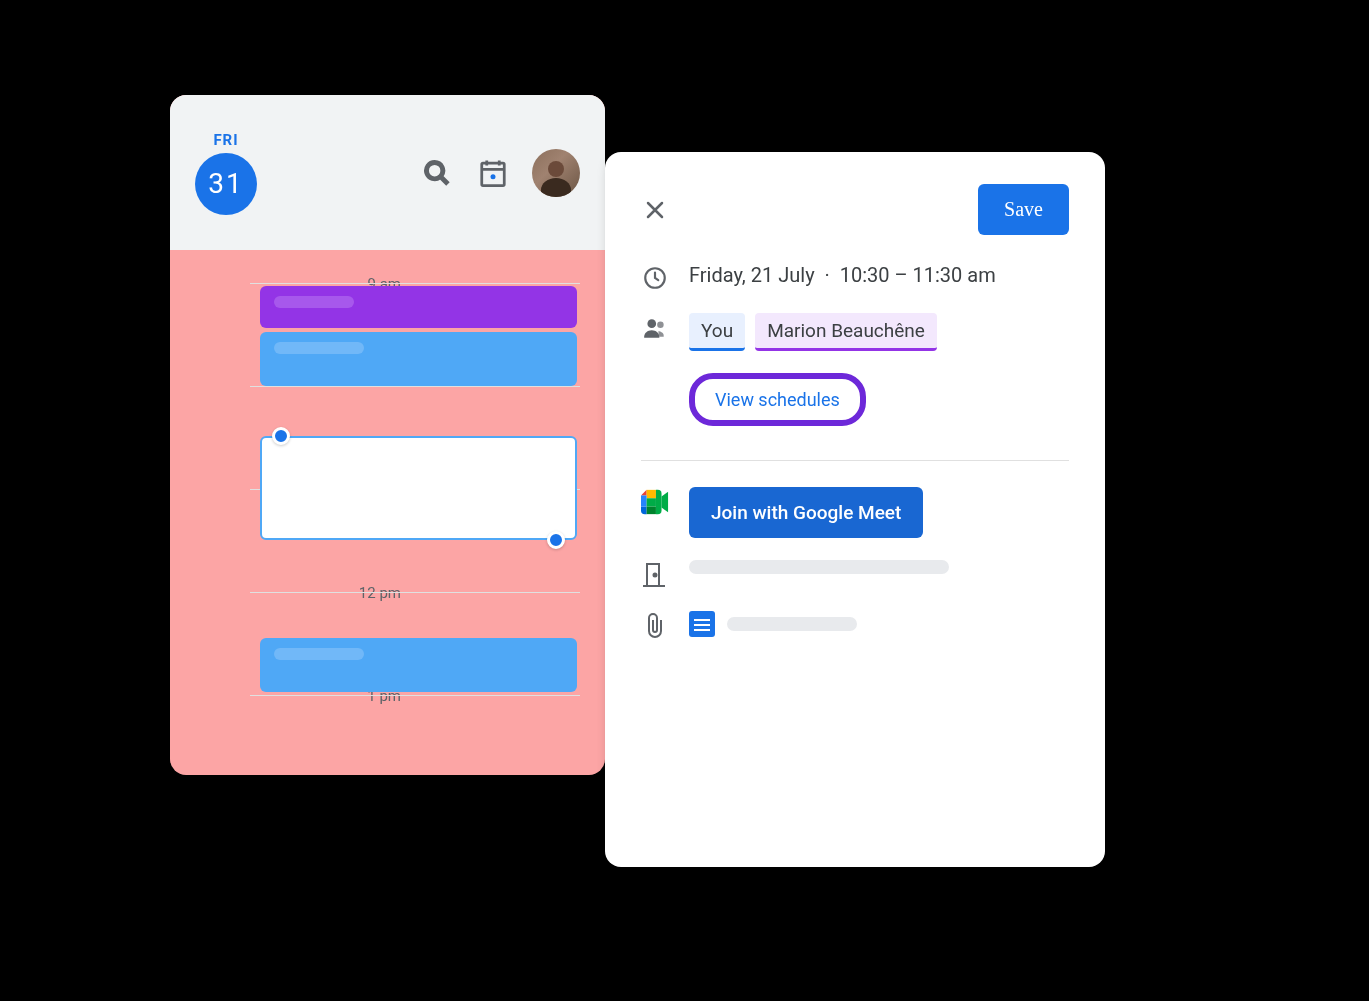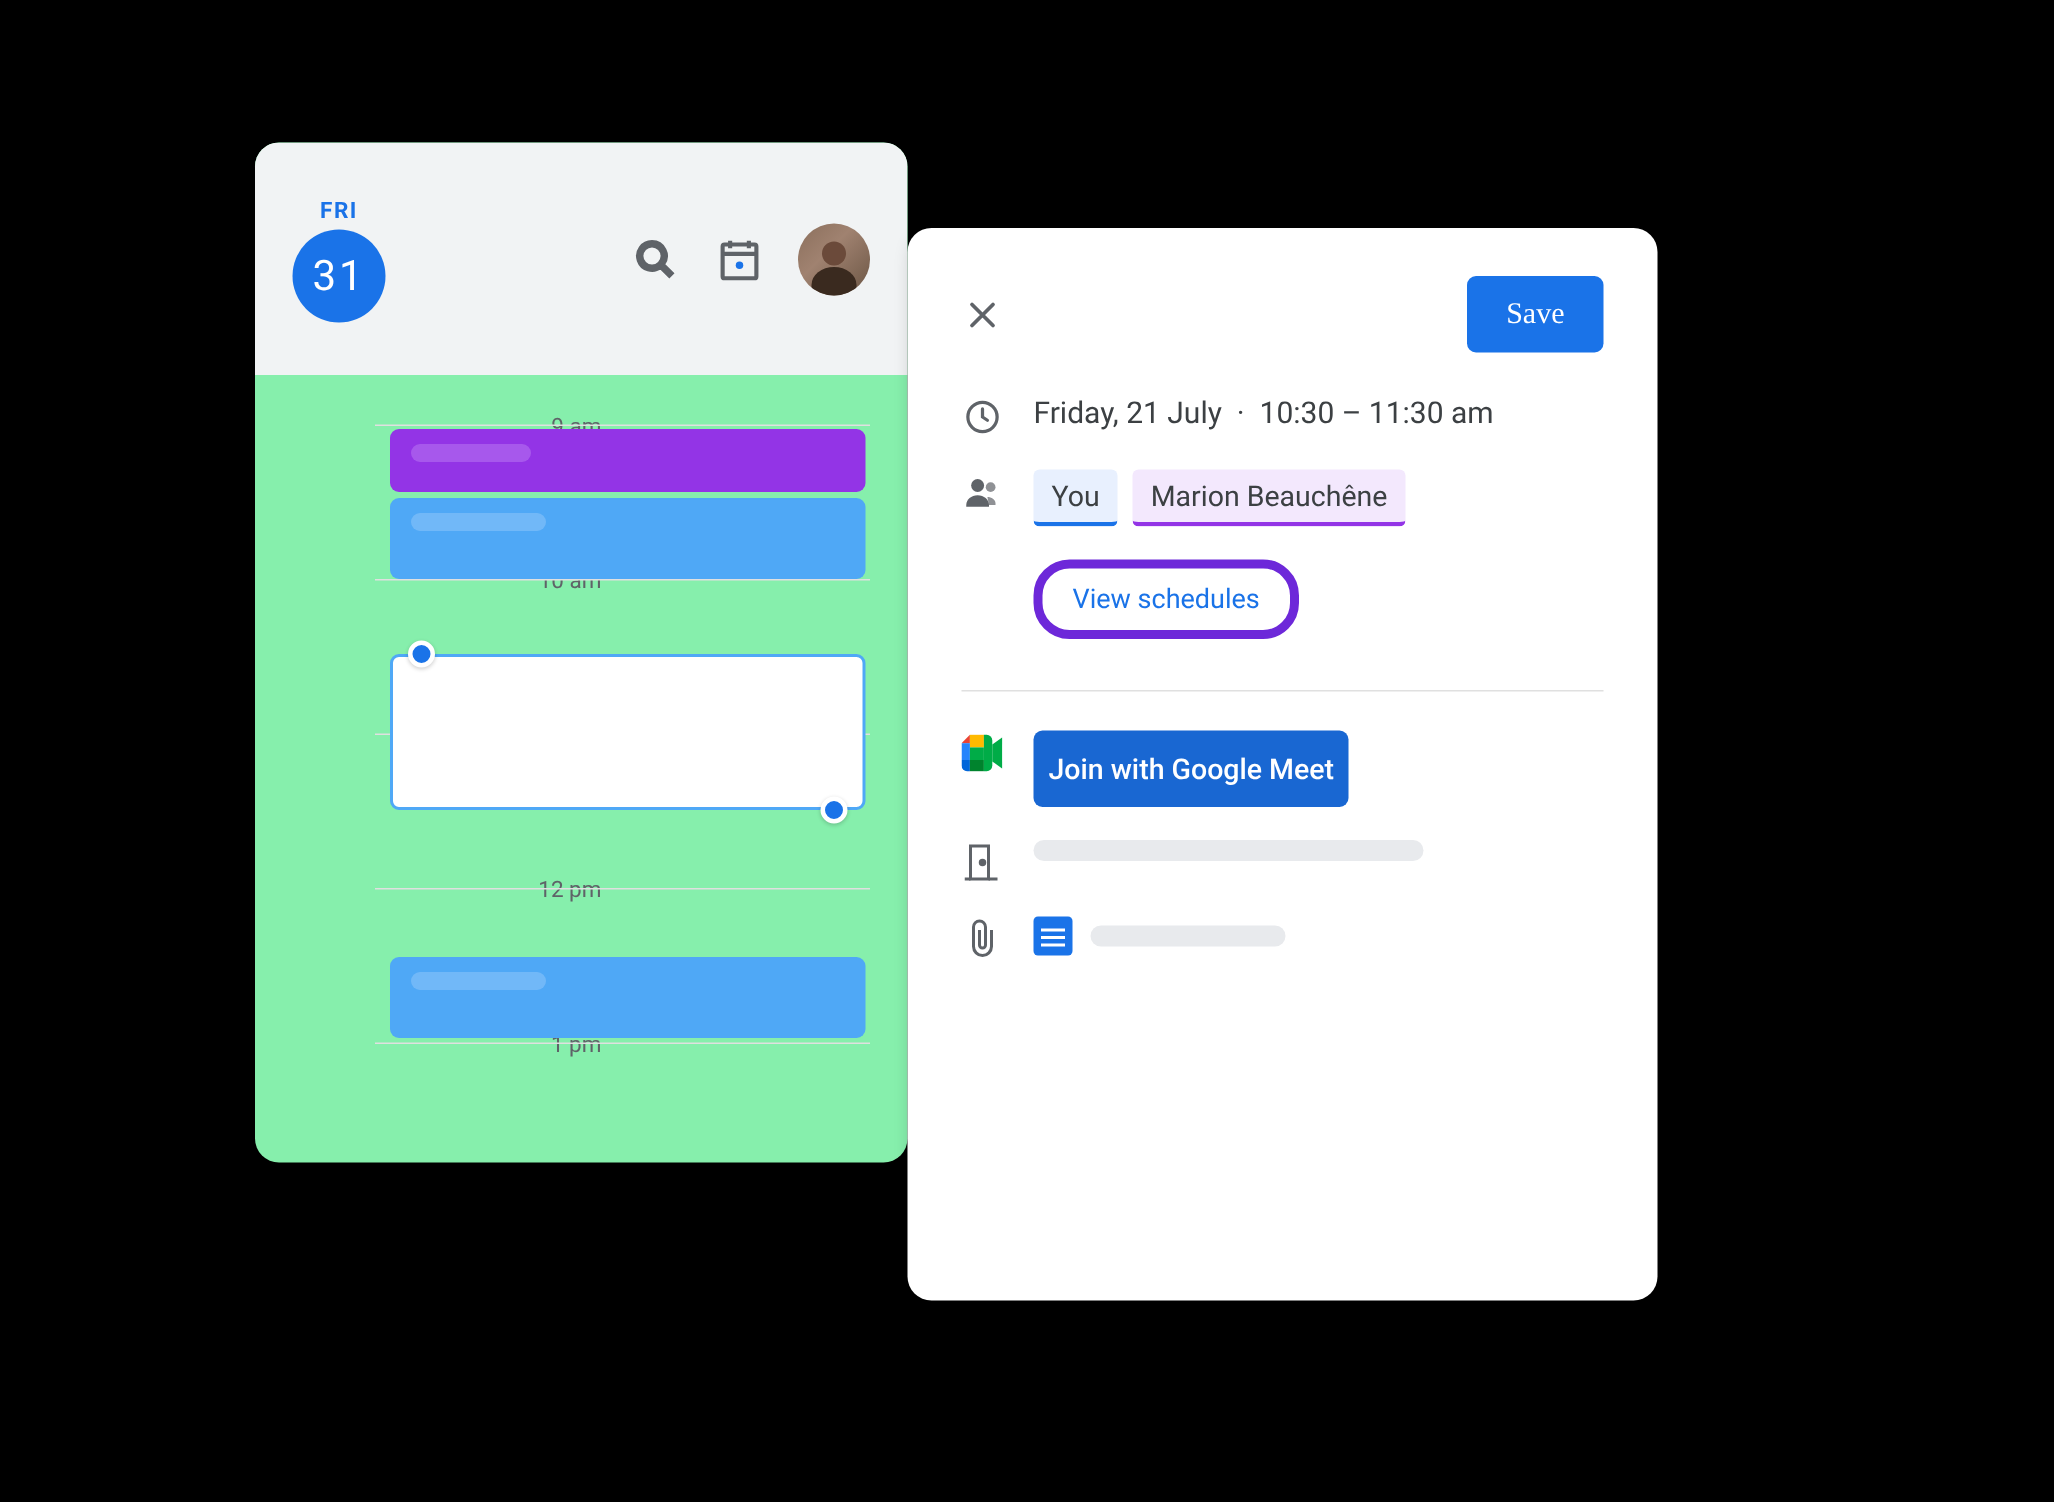--- a/index.html
+++ b/index.html
@@ -11,21 +11,21 @@
       position: relative;
     }
     
     
     .calendar-card {
       position: absolute;
       left: 170px;
       top: 95px;
       width: 435px;
       height: 680px;
-      background: #86efac;
+      background: #fca5a5;
       border-radius: 16px;
       overflow: hidden;
       box-shadow: 0 2px 12px rgba(0,0,0,0.15);
     }
     .calendar-header {
       background: #f1f3f4;
       height: 155px;
       display: flex;
       align-items: center;
       padding: 0 25px;
@@ -227,21 +227,21 @@
     .section-divider {
       height: 1px;
       background: #e0e0e0;
       margin: 12px 0 26px;
     }
     .meet-btn {
       background: #1967d2;
       color: #fff;
       border: none;
       border-radius: 6px;
-      padding: 14px 10px;
+      padding: 14px 22px;
       font-size: 19px;
       font-weight: 500;
       font-family: inherit;
     }
     .meet-icon-svg { width: 30px; height: 26px; }
     .placeholder-bar {
       height: 14px;
       background: #e8eaed;
       border-radius: 7px;
     }
@@ -290,23 +290,20 @@
       <div class="avatar"></div>
     </div>
   </div>
 
   <div class="calendar-body">
     <div class="time-row" style="top: 25px;">
         <div class="time-label">9 am</div>
       </div>
     <div class="grid-line" style="top: 33px;"></div>
 
-    <div class="time-row" style="top: 128px;">
-        <div class="time-label">10 am</div>
-      </div>
     <div class="grid-line" style="top: 136px;"></div>
 
     <div class="time-row" style="top: 231px;">
         <div class="time-label">11 am</div>
       </div>
     <div class="grid-line" style="top: 239px;"></div>
 
     <div class="time-row" style="top: 334px;">
         <div class="time-label">12 pm</div>
       </div>

